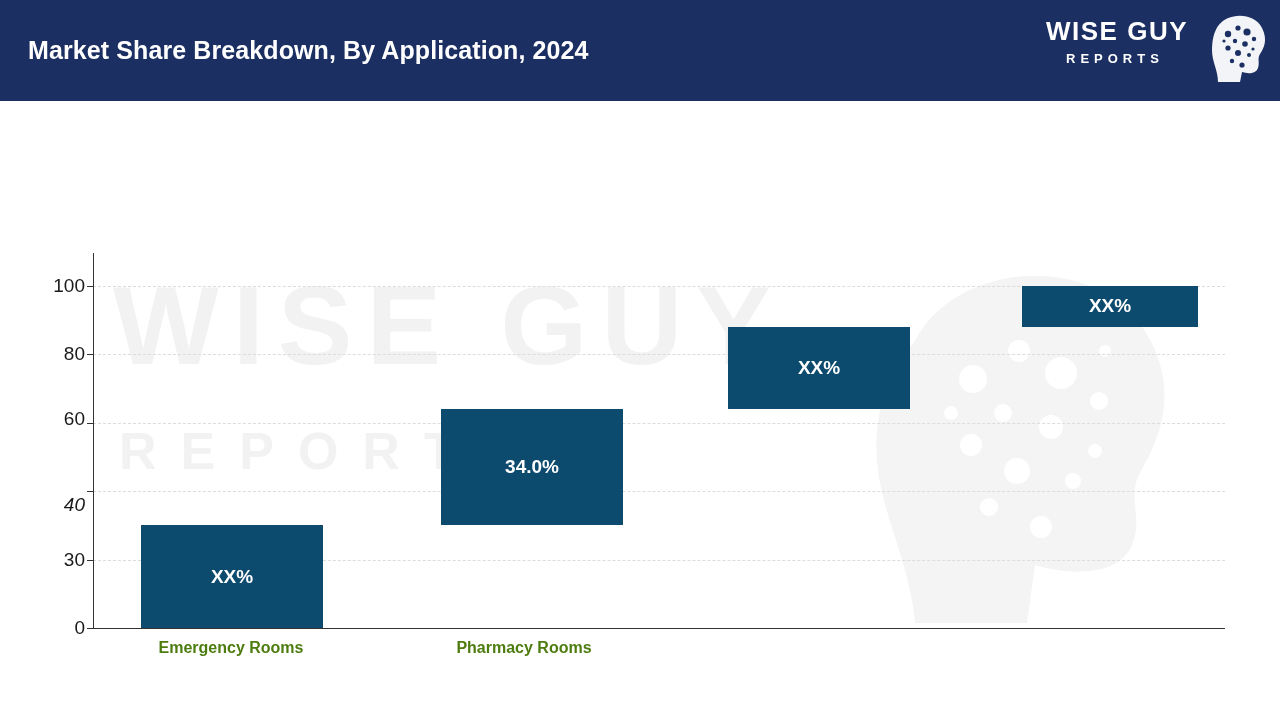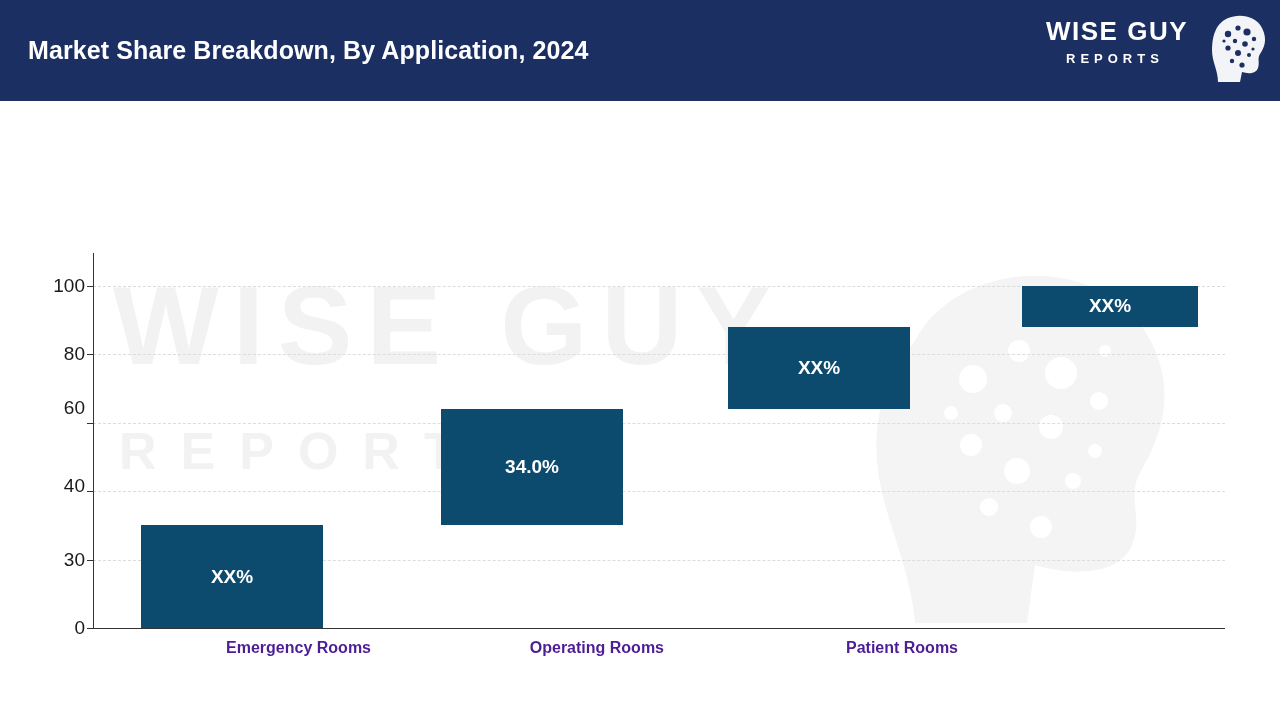--- a/index.html
+++ b/index.html
@@ -165,22 +165,22 @@
     top: 50%;
     transform: translateY(-50%);
     white-space: nowrap;
   }
 
   .cat-label {
     position: absolute;
     top: 536px;
     font-size: 16px;
     font-weight: bold;
-    color: #4c1d95;
-    text-align: right;
+    color: #4d7c0f;
+    text-align: center;
     line-height: 21px;
   }
 </style>
 </head>
 <body>
 
 <div class="page">
 
   <div class="header">
     <div class="header-title">Market Share Breakdown, By Application, 2024</div>
@@ -271,24 +271,23 @@
     <div class="tickmark" style="top:527px;"></div>
     <div class="tickmark" style="top:458.6px;"></div>
     <div class="tickmark" style="top:390.2px;"></div>
     <div class="tickmark" style="top:321.8px;"></div>
     <div class="tickmark" style="top:253.4px;"></div>
     <div class="tickmark" style="top:185px;"></div>
 
     <div class="ytick-wrap">
       <div class="ytick-label" style="top:527px;">0</div>
       <div class="ytick-label" style="top:458.6px;">30</div>
-      <div class="ytick-label" style="top:385px;">40</div>
-      <div class="ytick-label" style="top:307px;">60</div>
+      <div class="ytick-label" style="top:404px;font-style:italic;">40</div>
+      <div class="ytick-label" style="top:318px;">60</div>
       <div class="ytick-label" style="top:253.4px;">80</div>
       <div class="ytick-label" style="top:185px;">100</div>
     </div>
 
     <div class="cat-label" style="left:91px; width:280px;">Emergency Rooms</div>
-    <div class="cat-label" style="left:384px; width:280px;">Operating Rooms</div>
-    <div class="cat-label" style="left:678px; width:280px;">Patient Rooms</div>
+    <div class="cat-label" style="left:384px; width:280px;">Pharmacy Rooms</div>
 
   </div>
 </div>
 
 </body></html>

